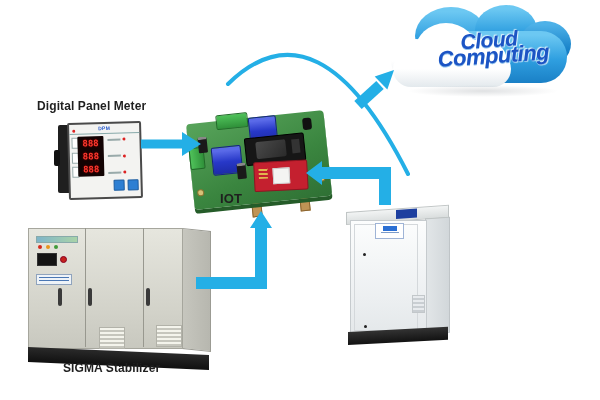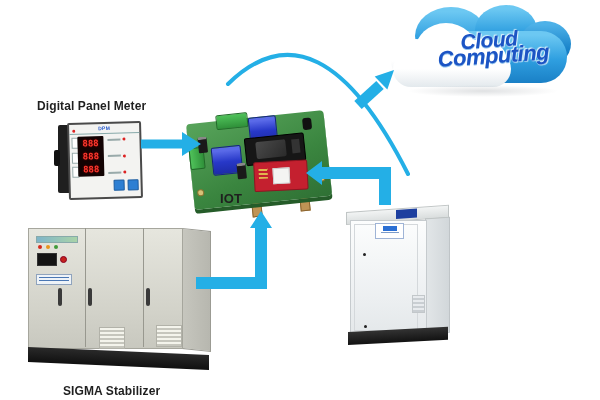--- a/index.html
+++ b/index.html
@@ -214,21 +214,21 @@
         <i></i>
         <i></i>
       </div>
     <div class="stab-handle" style="left:30px;"></div>
     <div class="stab-handle" style="left:60px;"></div>
     <div class="stab-handle" style="left:118px;"></div>
     <div class="stab-vent" style="left:71px;"></div>
     <div class="stab-vent" style="left:128px;top:103px;"></div>
     <div class="stab-base"></div>
   </div>
-  <div class="lbl" style="left:63px;top:384px;">SIGMA Stabilizer</div>
+  <div class="lbl" style="left:63px;top:361px;">SIGMA Stabilizer</div>
 
   <div class="abs chg">
     <div class="chg-side"></div>
     <div class="chg-lid"></div>
     <div class="chg-label"></div>
     <div class="chg-front">
       <div class="chg-door"></div>
       <div class="chg-disp">
           <i></i>
           <b></b>

